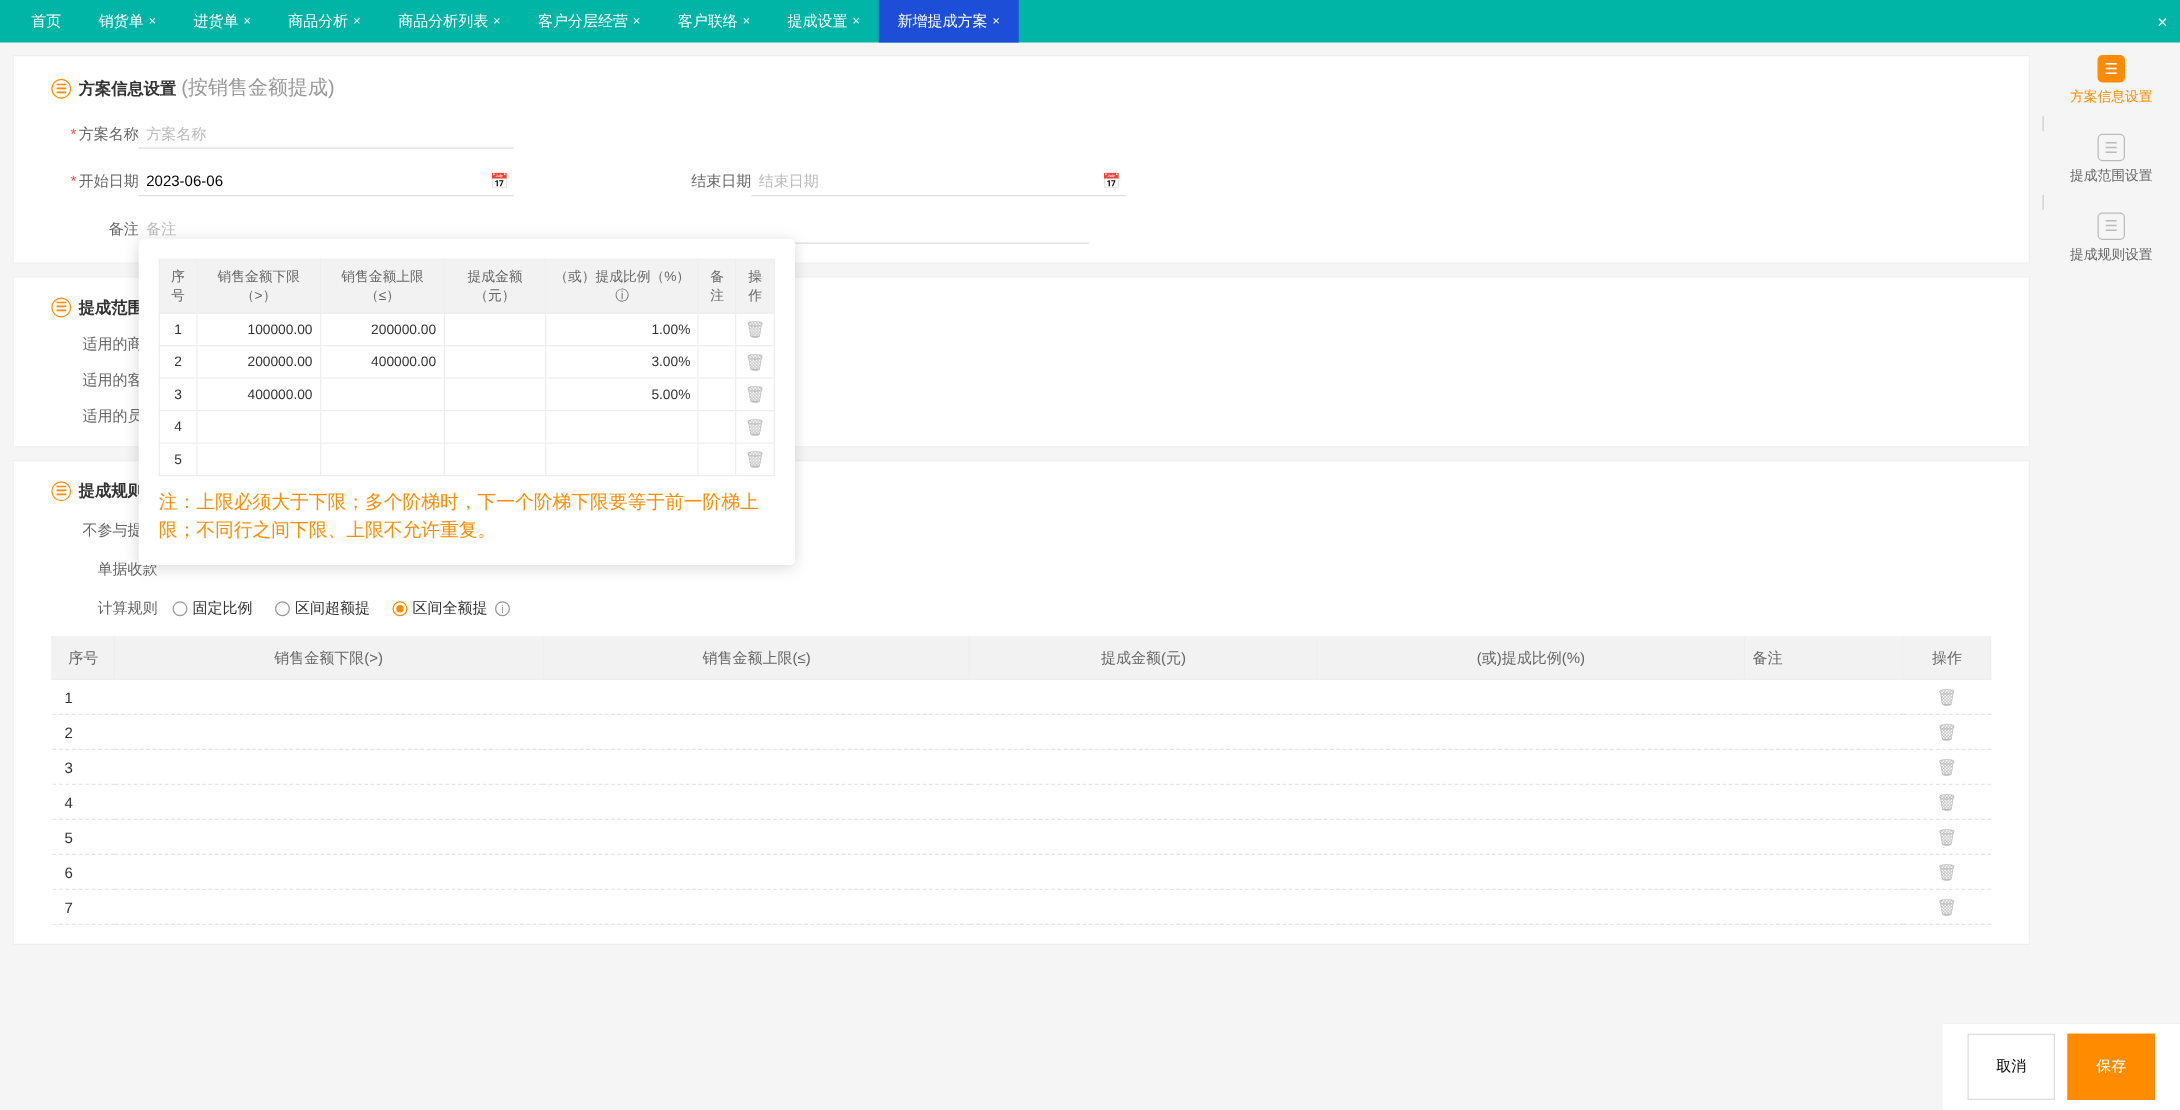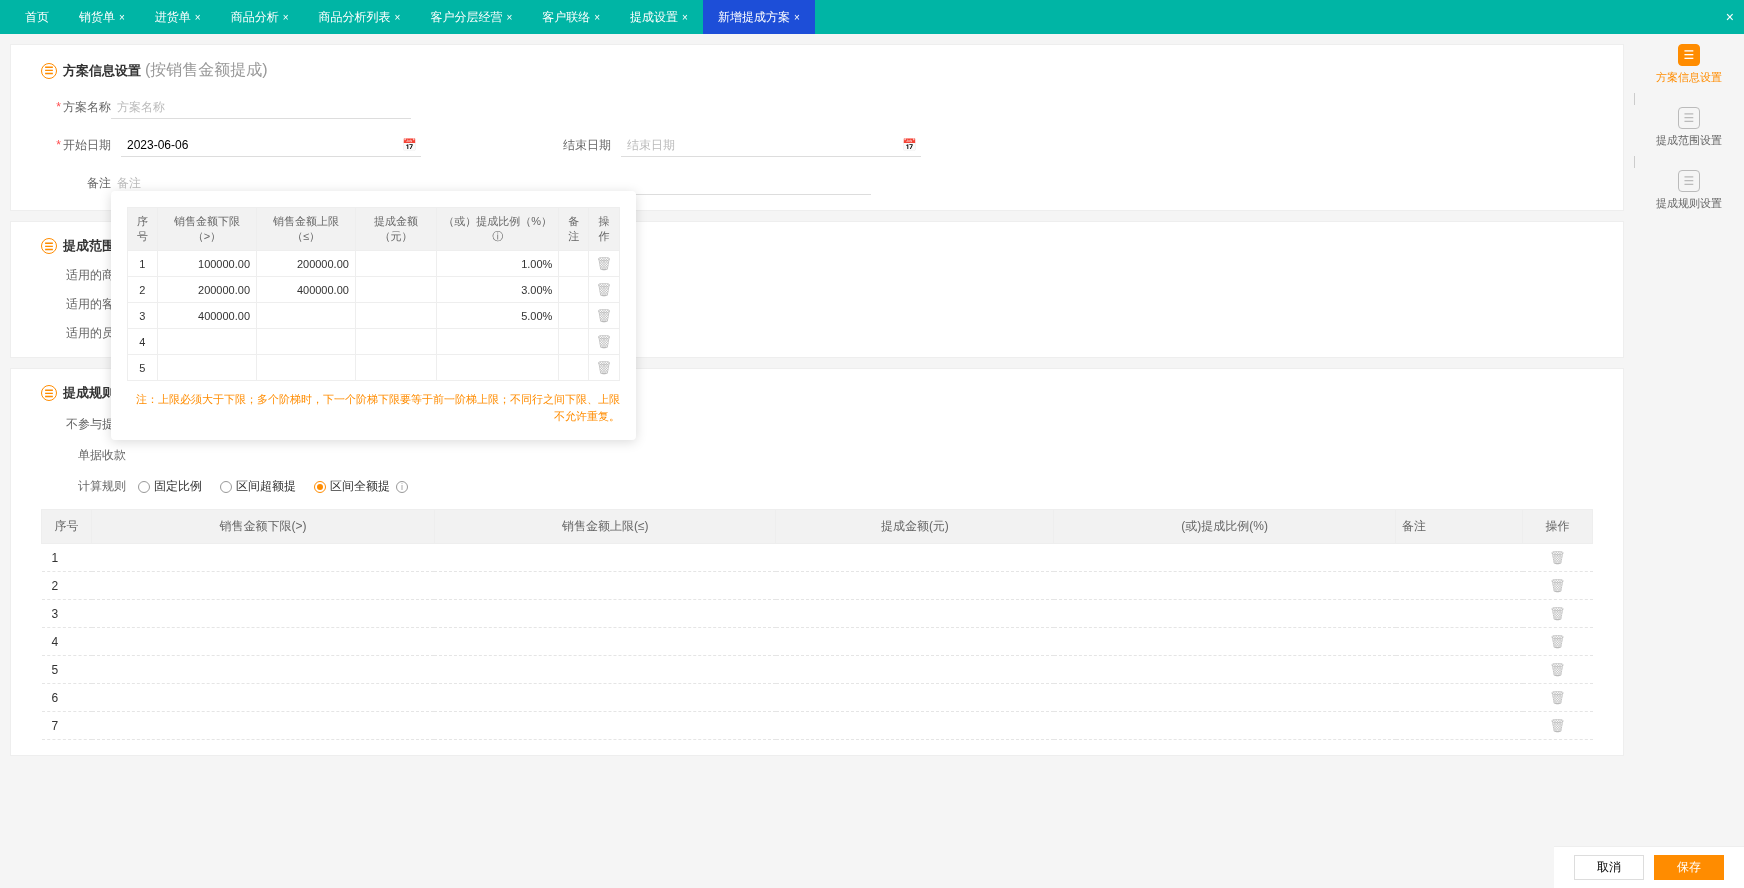--- a/index.html
+++ b/index.html
@@ -22,53 +22,53 @@
 .panel { background: #fff; border: 1px solid #eee; margin-bottom: 10px; padding: 15px 30px; position: relative; }
 .panel-title { font-size: 13px; font-weight: bold; display: flex; align-items: center; }
 .panel-title-sub { color: #999; font-weight: normal; font-size: 16px; margin-left: 4px; }
 .title-icon { width: 16px; height: 16px; border: 1px solid #ff8c00; color: #ff8c00; border-radius: 50%; display: inline-flex; align-items: center; justify-content: center; font-size: 10px; margin-right: 6px; }
 .form-row { display: flex; margin-top: 15px; }
 .form-field { display: flex; align-items: center; margin-right: 120px; }
 .form-label { width: 70px; text-align: right; color: #666; font-size: 12px; }
 .req { color: #ff4d4f; margin-right: 2px; }
 .form-input { border: none; border-bottom: 1px solid #ddd; padding: 4px 6px; width: 300px; font-size: 12px; outline: none; }
 .form-input::placeholder { color: #bbb; }
-.date-wrap { position: relative; margin-left: 10px; }
+.date-wrap { position: relative; }
 .date-icon { position: absolute; right: 4px; top: 4px; color: #ff8c00; font-size: 12px; }
 .range-row { margin-top: 12px; display: flex; }
 .range-label { width: 85px; text-align: right; color: #666; }
 .rules-label-row { display: flex; align-items: center; margin-top: 14px; }
 .rules-left { width: 85px; text-align: right; color: #666; }
 .radio-set { display: flex; gap: 18px; margin-left: 12px; }
 .radio-item { display: flex; align-items: center; gap: 4px; cursor: pointer; }
 .radio { width: 12px; height: 12px; border: 1px solid #999; border-radius: 50%; display: inline-block; position: relative; }
 .radio.checked { border-color: #ff8c00; }
 .radio.checked::after { content: ""; width: 6px; height: 6px; background: #ff8c00; border-radius: 50%; position: absolute; top: 2px; left: 2px; }
 .info-icon { display: inline-flex; width: 12px; height: 12px; border: 1px solid #999; border-radius: 50%; align-items: center; justify-content: center; font-size: 9px; color: #999; margin-left: 2px; }
 .main-table { width: 100%; border-collapse: collapse; margin-top: 14px; }
 .main-table th { background: #f2f2f2; font-weight: normal; color: #666; text-align: center; padding: 8px 6px; border: 1px solid #eee; font-size: 12px; }
 .main-table td { border-bottom: 1px dashed #e5e5e5; padding: 6px; text-align: left; font-size: 12px; height: 24px; }
 .main-table td:first-child { text-align: left; padding-left: 10px; }
 .main-table td:last-child { text-align: center; }
 .del-icon { color: #bbb; cursor: pointer; font-size: 13px; }
 .footer { position: fixed; bottom: 0; right: 0; background: #fff; border-top: 1px solid #eee; padding: 8px 20px; display: flex; gap: 10px; }
-.btn { padding: 3px 22px; border: 1px solid #ddd; background: #fff; cursor: pointer; font-size: 12px; }
+.btn { padding: 17px 22px; border: 1px solid #ddd; background: #fff; cursor: pointer; font-size: 12px; }
 .btn-primary { background: #ff8c00; border-color: #ff8c00; color: #fff; }
 
 .tooltip { position: absolute; top: 0; left: 100px; width: 525px; background: #fff; box-shadow: 0 2px 12px rgba(0,0,0,.15); border-radius: 4px; padding: 16px; z-index: 100; }
 .tooltip-title { font-weight: bold; font-size: 13px; margin-bottom: 10px; }
 .tooltip-example { display: flex; align-items: flex-start; gap: 8px; margin-bottom: 10px; }
 .tag-example { background: #d1f2ee; color: #00b5a5; padding: 2px 6px; font-size: 11px; flex-shrink: 0; margin-top: 1px; }
 .tooltip-example-text { font-size: 12px; color: #555; line-height: 1.6; }
 .tt-table { width: 100%; border-collapse: collapse; font-size: 11px; }
 .tt-table th { background: #f2f2f2; padding: 6px 4px; text-align: center; color: #666; font-weight: normal; border: 1px solid #eee; }
 .tt-table td { border: 1px solid #eee; padding: 5px 6px; text-align: right; height: 22px; }
 .tt-table td:first-child { text-align: center; }
 .tt-table td:last-child { text-align: center; }
-.tooltip-note { color: #ff8c00; font-size: 11px; margin-top: 10px; line-height: 1.5; text-align: right; }
+.tooltip-note { color: #ff8c00; font-size: 15px; margin-top: 10px; line-height: 1.5; }
 </style>
 </head>
 <body>
 
 <div class="tabs">
   <div id="tabs-host" style="display: flex;">
       <div class="tab">首页</div>
       <div class="tab">销货单<span class="tab-x">×</span></div>
       <div class="tab">进货单<span class="tab-x">×</span></div>
       <div class="tab">商品分析<span class="tab-x">×</span></div>

